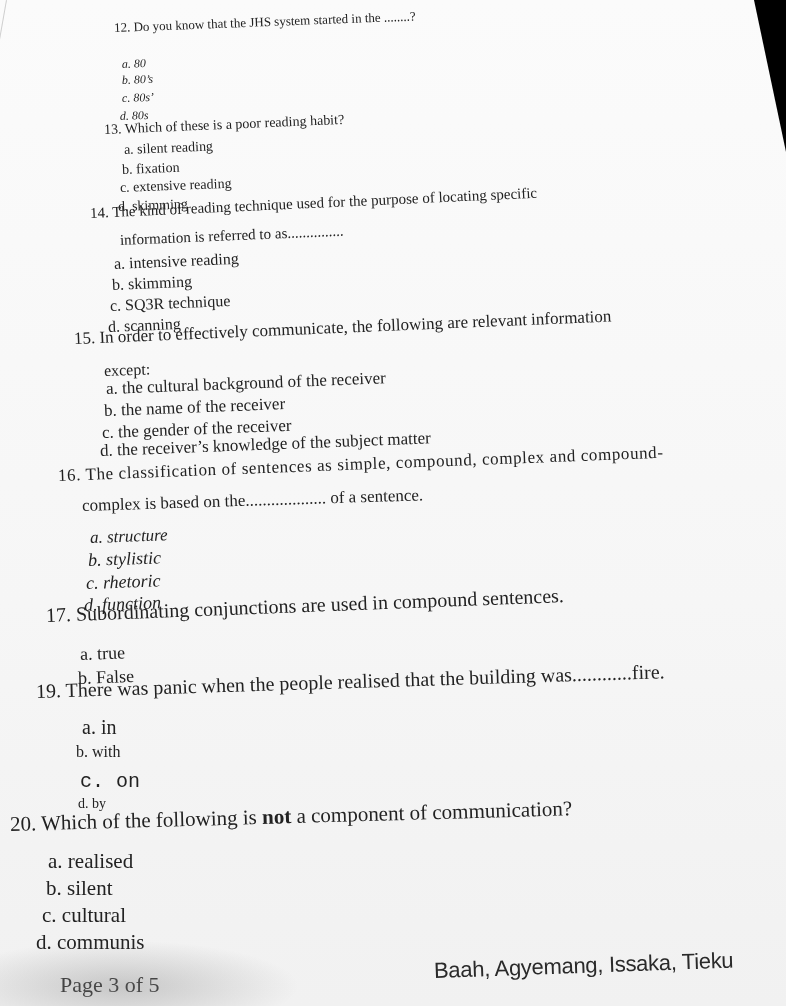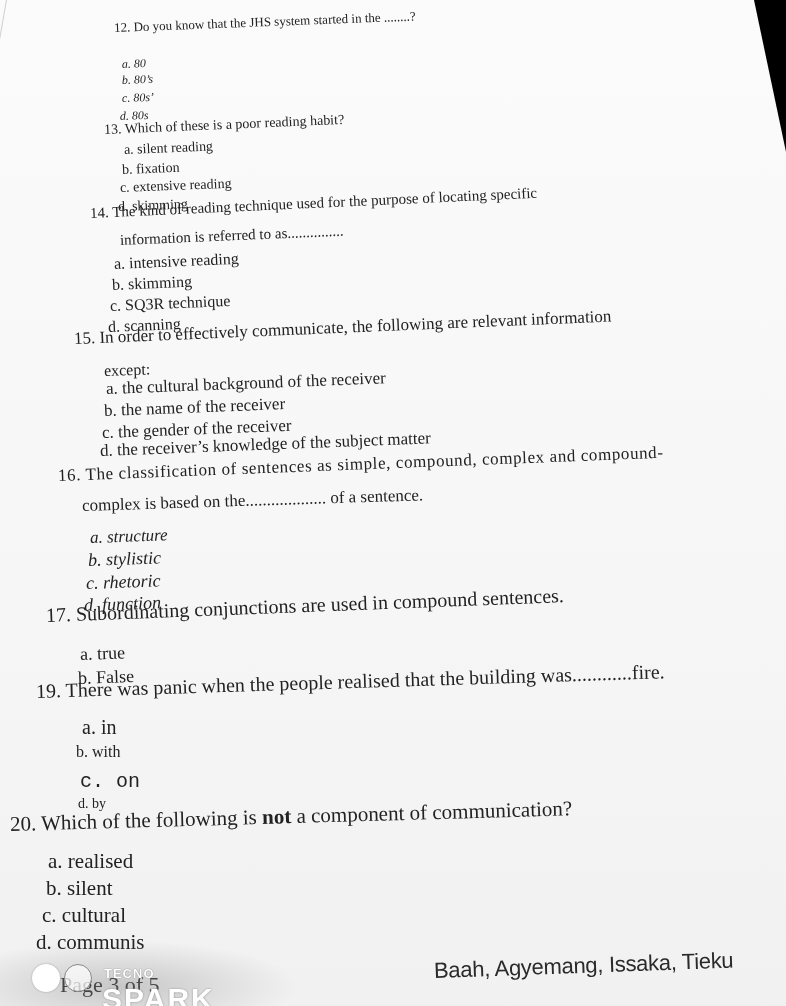--- a/index.html
+++ b/index.html
@@ -206,19 +206,13 @@
     <span>c.</span> <span>cultural</span>
   </div>
   <div class="line opt" style="left:36px;top:930px;font-size:21px;">
     <span>d.</span> <span>communis</span>
   </div>
 
   <div class="footer-page">Page 3 of 5</div>
   <div class="footer-authors">Baah, Agyemang, Issaka, Tieku</div>
 
   <div class="wm-glow"></div>
-  <div class="watermark">
-    <div class="wm-circle1"></div>
-    <div class="wm-circle2"></div>
-    <div class="wm-tecno">TECNO</div>
-    <div class="wm-spark">SPARK</div>
-  </div>
 </div>
 
 </body></html>

